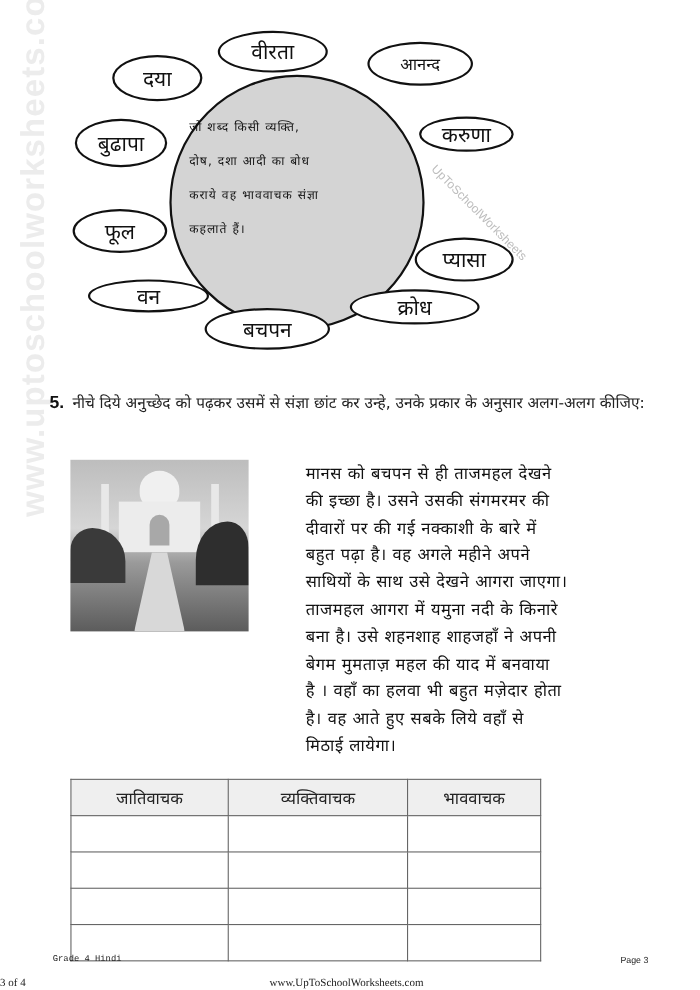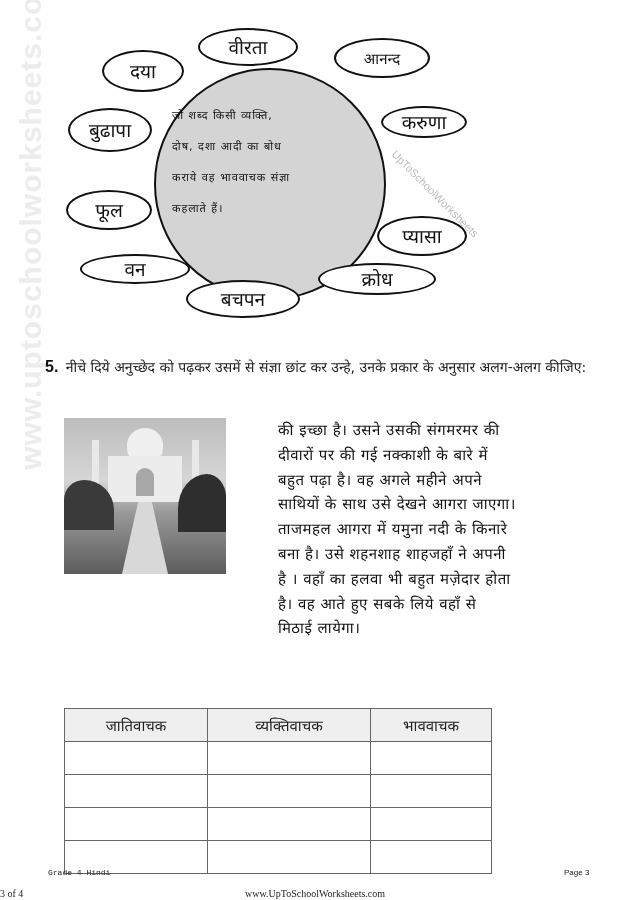--- a/index.html
+++ b/index.html
@@ -68,26 +68,28 @@
   <div class="minaret" style="left:128px;"></div>
   <div class="dome"></div>
   <div class="body"></div>
   <div class="arch"></div>
   <div class="trees-l"></div>
   <div class="trees-r"></div>
   <div class="pool"></div>
 </div>
 
 <div class="passage">
+  <div>मानस को बचपन से ही ताजमहल देखने</div>
   <div>की इच्छा है। उसने उसकी संगमरमर की</div>
   <div>दीवारों पर की गई नक्काशी के बारे में</div>
   <div>बहुत पढ़ा है। वह अगले महीने अपने</div>
   <div>साथियों के साथ उसे देखने आगरा जाएगा।</div>
   <div>ताजमहल आगरा में यमुना नदी के किनारे</div>
   <div>बना है। उसे शहनशाह शाहजहाँ ने अपनी</div>
+  <div>बेगम मुमताज़ महल की याद में बनवाया</div>
   <div>है । वहाँ का हलवा भी बहुत मज़ेदार होता</div>
   <div>है। वह आते हुए सबके लिये वहाँ से</div>
   <div>मिठाई लायेगा।</div>
 </div>
 
 <table class="noun-table">
   <thead>
     <tr>
       <th style="width:140px;">जातिवाचक</th>
       <th style="width:160px;">व्यक्तिवाचक</th>

